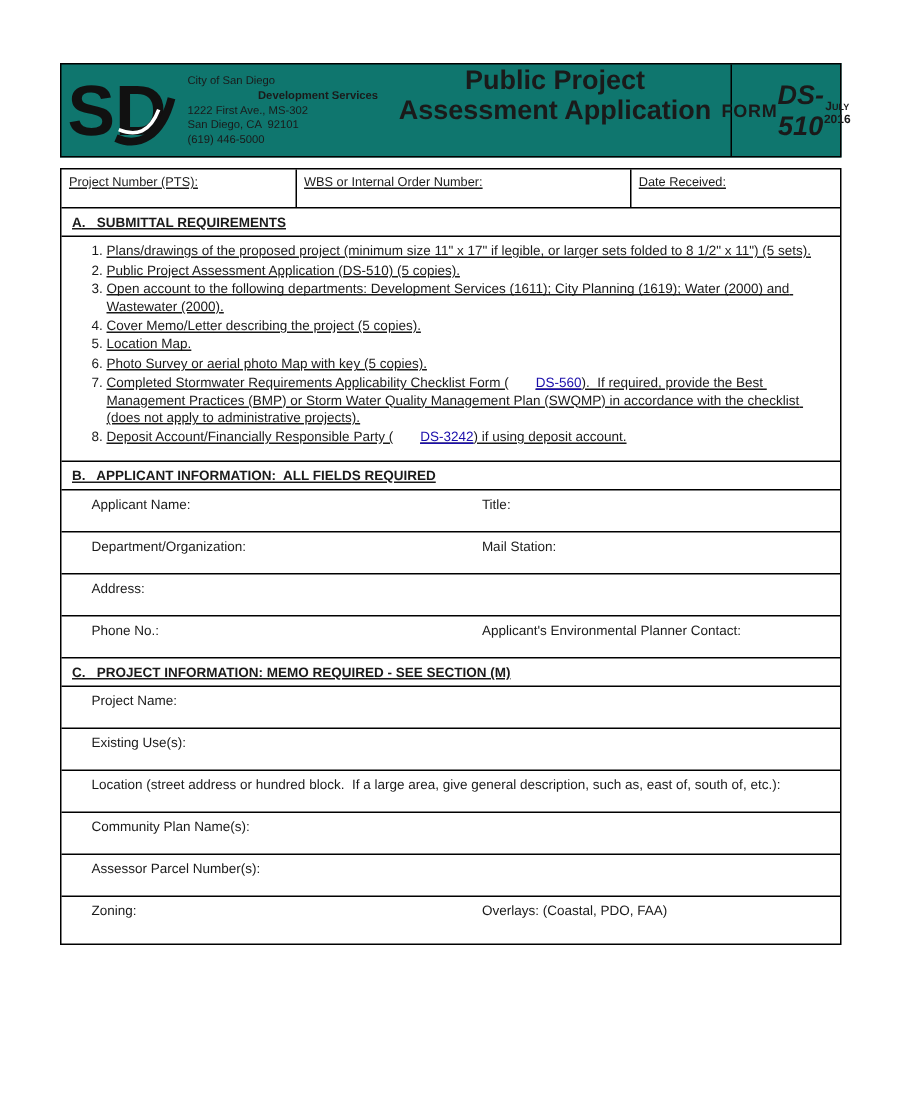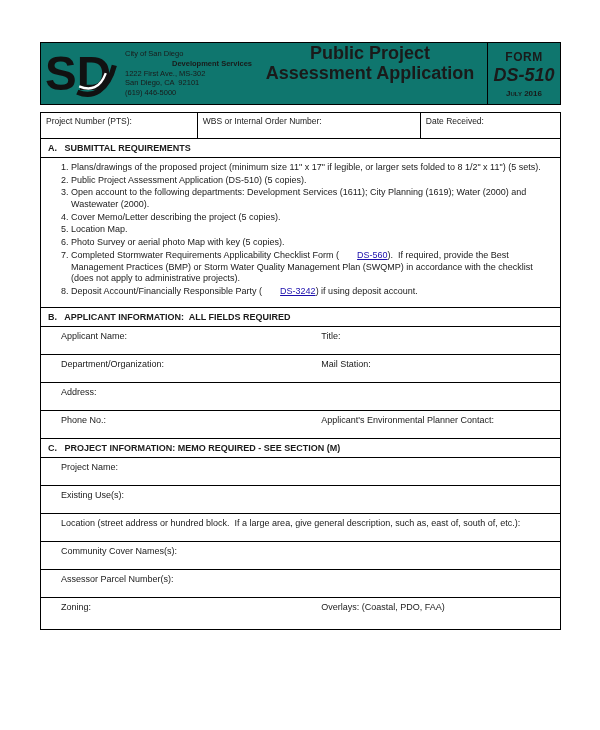--- a/index.html
+++ b/index.html
@@ -8,29 +8,29 @@
   .pw { white-space:pre-wrap; }
 
   
   .header-box { position:absolute; left:40px; top:42px; width:521px; height:63px;
                 border:1.5px solid #000; display:flex; align-items:stretch; background:#0f766e; }
   .logo-cell { width:84px; display:flex; align-items:center; justify-content:center; }
   .agency { width:128px; padding-top:6px; font-size:7.5px; line-height:1.3; }
   .agency .bold { font-weight:bold;padding-left:47px; }
   .title-cell { flex:1; display:flex; flex-direction:column; align-items:center; 
                 font-weight:bold; font-size:18px; line-height:1.12; text-align:center; }
-  .form-cell { width:73px; border-left:1.5px solid #000; display:flex; flex-direction:column;
+  .form-cell { width:73px; border-left:1.5px solid #000; display:flex; flex-direction:row;
                align-items:center; justify-content:center; text-align:center; }
   .form-label { font-size:12px; font-weight:bold; letter-spacing:.5px; }
   .form-number { font-size:18px; font-weight:bold; margin-top:1px;font-style:italic; }
   .form-date { font-size:8px; font-variant:small-caps; font-weight:bold; margin-top:3px; }
 
   
   .main-table { position:absolute; left:40px; top:112px; width:521px; border:1.5px solid #000; background:#fff; }
-  .row { border-top:1px solid #000; position:relative; }
+  .row { border-top:1px solid #000; position:relative;text-decoration:underline; }
   .row:first-child { border-top:none; }
   .top-row { display:flex; height:25px; }
   .top-cell { padding:3px 5px; font-size:8.5px; }
   .top-cell + .top-cell { border-left:1px solid #000; }
   .cell-pts { width:30%; }
   .cell-wbs { width:43%; }
   .cell-date { width:27%; }
 
   .section-header { padding:4px 7px 4px 7px; font-size:9px; font-weight:bold; }
 
@@ -121,21 +121,21 @@
     <div class="row field-row">
       <span class="label pw">Project Name:</span>
     </div>
     <div class="row field-row">
       <span class="label pw">Existing Use(s):</span>
     </div>
     <div class="row field-row">
       <span class="label pw">Location (street address or hundred block.  If a large area, give general description, such as, east of, south of, etc.):</span>
     </div>
     <div class="row field-row">
-      <span class="label pw">Community Cover Names(s):</span>
+      <span class="label pw">Community Plan Name(s):</span>
     </div>
     <div class="row field-row">
       <span class="label pw">Assessor Parcel Number(s):</span>
     </div>
     <div class="row field-row tall">
       <span class="label pw">Zoning:</span>
       <span class="label2 pw">Overlays: (Coastal, PDO, FAA)</span>
     </div>
 
   </div>

